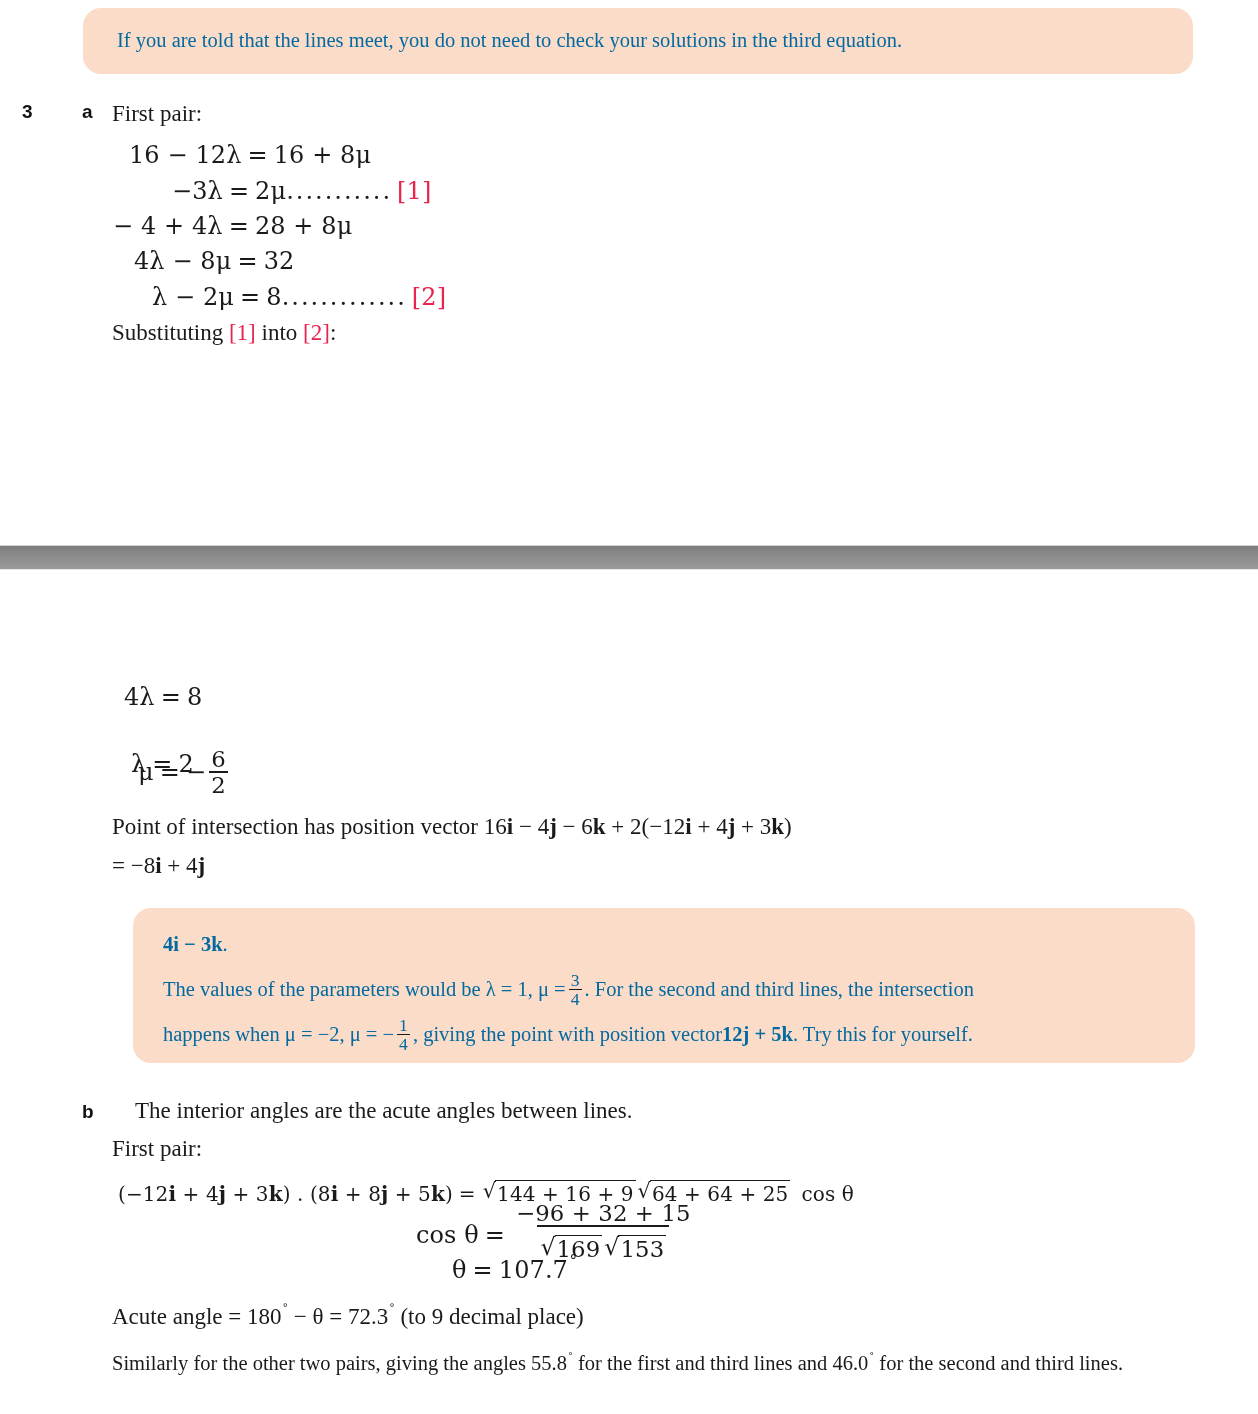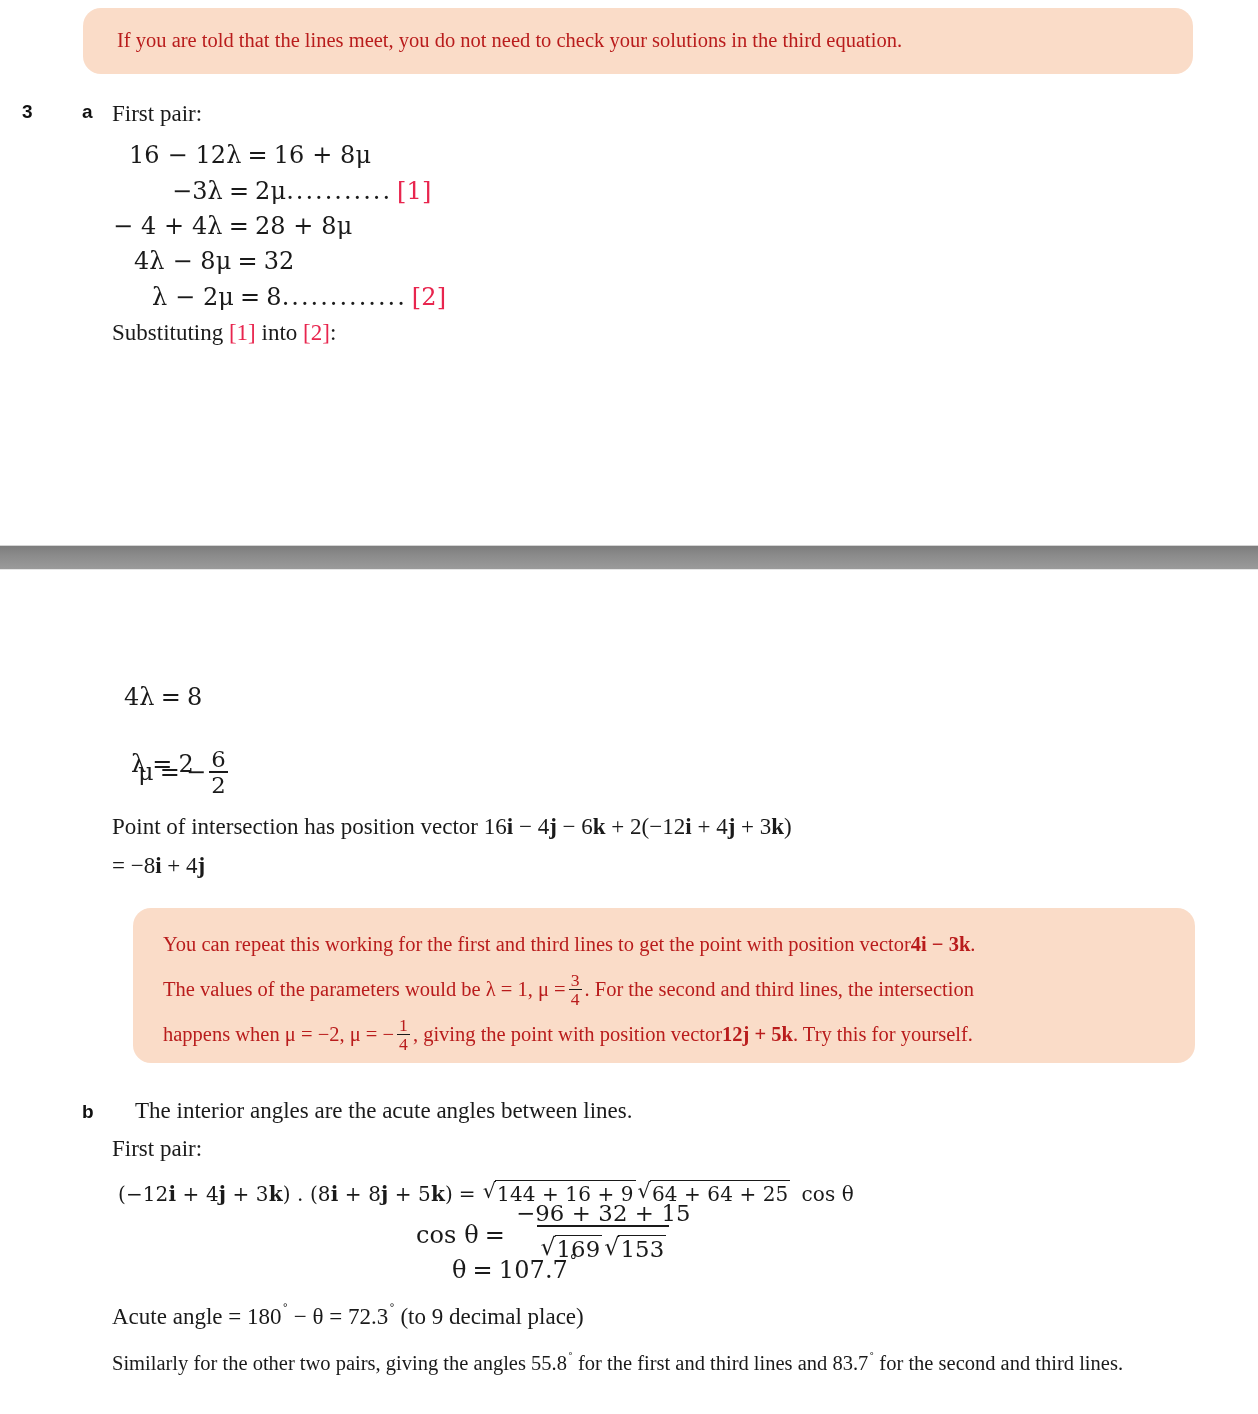--- a/index.html
+++ b/index.html
@@ -19,21 +19,21 @@
   
   .callout {
     position: absolute;
     background: #fadcc8;
     border-radius: 18px;
     box-sizing: border-box;
   }
   .callout-text {
     font-size: 20.5px;
     line-height: 1.62;
-    color: #b91c1c;
+    color: #0369a1;
   }
 
   #callout-top {
     left: 83px;
     top: 8px;
     width: 1110px;
     height: 66px;
     padding: 16px 30px 0 34px;
   }
 
@@ -226,21 +226,20 @@
 <div class="btext" style="left:112px; top:810px;">
   <span>Point of intersection has position vector </span><span id="intersection-expr"><span>16</span><span class="vecb">i</span><span> − </span><span>4</span><span class="vecb">j</span><span> − </span><span>6</span><span class="vecb">k</span><span> + </span><span>2(</span><span>−12</span><span class="vecb">i</span><span> + </span><span>4</span><span class="vecb">j</span><span> + </span><span>3</span><span class="vecb">k</span><span>)</span></span>
 </div>
 
 <div class="btext" style="left:112px; top:849px;">
   <span id="result-expr"><span>= </span><span>−8</span><span class="vecb">i</span><span> + </span><span>4</span><span class="vecb">j</span></span>
 </div>
 
 <div class="callout" id="callout-mid">
   <div class="callout-line callout-text">
-    <span>You can repeat this working for the first and third lines to get the point with position vector </span>
       <span class="vecb">4i − 3k</span>
       <span>.</span>
   </div>
   <div class="callout-line callout-text">
     <span>The values of the parameters would be λ = 1, μ = </span>
       <span class="ifrac">
         <span class="num">3</span>
         <span class="den">4</span>
       </span>
       <span>. For the second and third lines, the intersection</span>
@@ -274,14 +273,14 @@
 
 <div class="math" style="left:452px; top:1253px;">
   <span>θ</span><span class="eq">=</span><span>107.7</span><span class="deg">˚</span>
 </div>
 
 <div class="btext" style="left:112px; top:1299px;">
   <span>Acute angle = 180</span><span class="deg">˚</span><span> − θ = 72.3</span><span class="deg">˚</span><span> (to 9 decimal place)</span>
 </div>
 
 <div class="wraptext" style="left:112px; top:1347px; width:1140px;">
-  <span>Similarly for the other two pairs, giving the angles 55.8</span><span class="deg">˚</span><span> for the first and third lines and 83.7</span><span class="deg">˚</span><span> for the second and third lines.</span>
+  <span>Similarly for the other two pairs, giving the angles 55.8</span><span class="deg">˚</span><span> for the first and third lines and 46.0</span><span class="deg">˚</span><span> for the second and third lines.</span>
 </div>
 
 </body></html>

